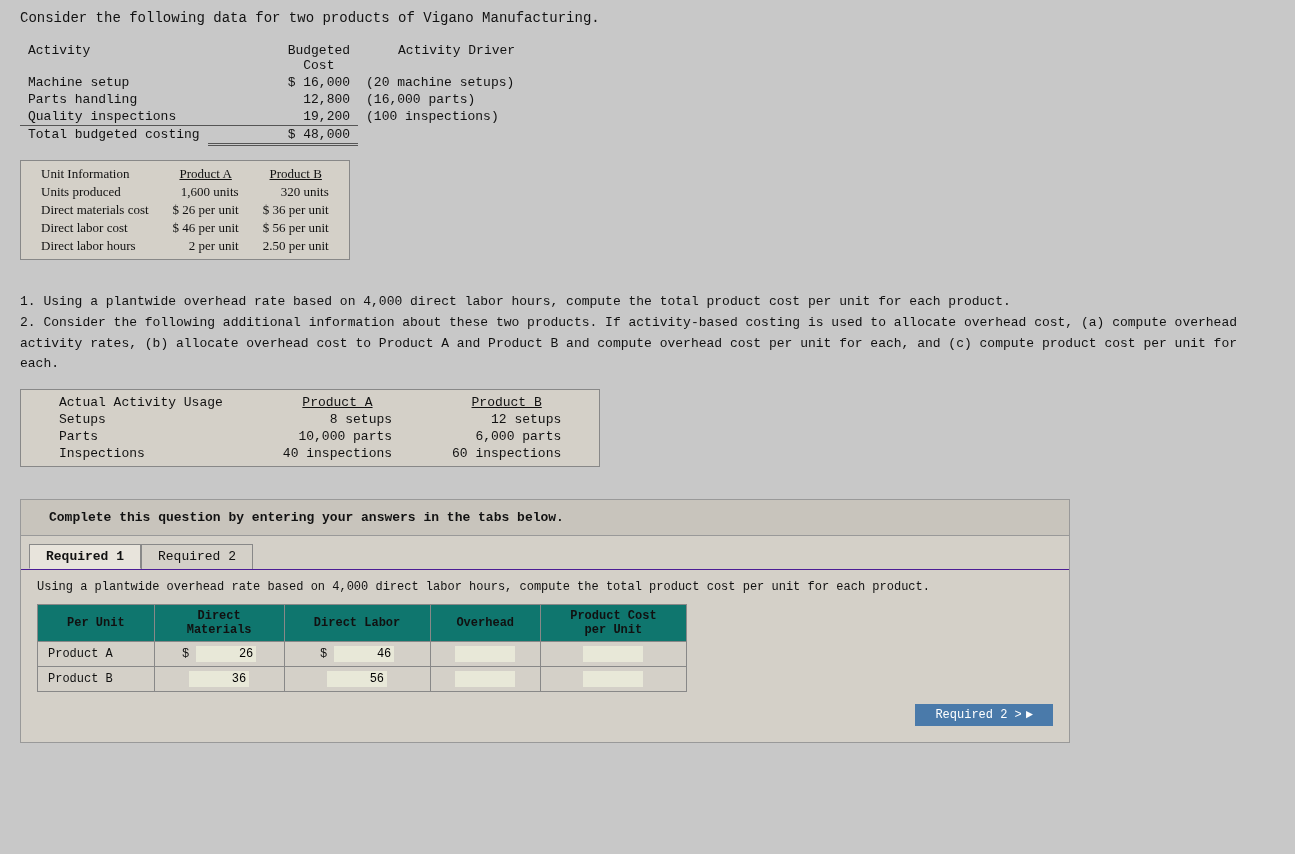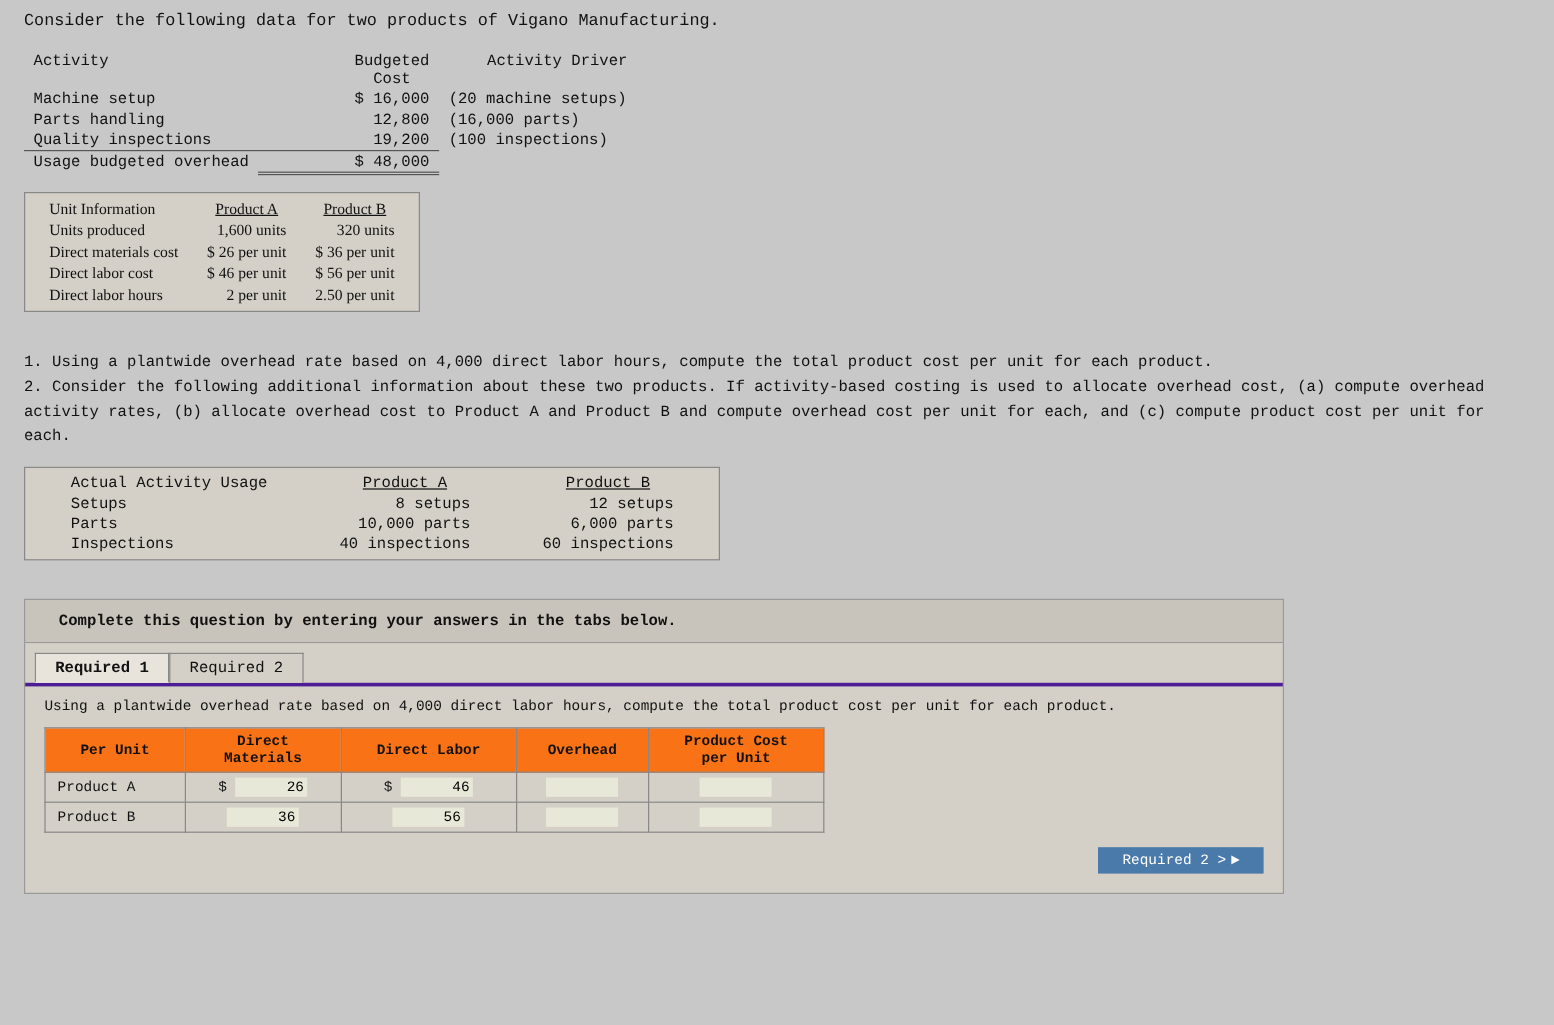--- a/index.html
+++ b/index.html
@@ -78,39 +78,39 @@
       font-size: 13px;
       font-family: 'Courier New', Courier, monospace;
     }
     .tab.active {
       background: #e8e4dc;
       border-bottom: 1px solid #e8e4dc;
       font-weight: bold;
     }
     .tab-content {
       padding: 10px 16px 16px 16px;
-      border-top: 3px solid #4c1d95;
+      border-top: 1px solid #4c1d95;
     }
     .tab-description {
       font-size: 12px;
       margin-bottom: 10px;
     }
     .answer-table {
       border-collapse: collapse;
       width: 650px;
     }
     .answer-table th, .answer-table td {
       border: 1px solid #888;
       padding: 4px 10px;
       text-align: center;
       font-size: 12px;
       font-family: 'Courier New', Courier, monospace;
     }
     .answer-table th {
-      background: #f97316;
+      background: #0f766e;
       font-weight: bold;
     }
     .answer-table td.left { text-align: left; }
     .answer-table input {
       border: none;
       background: #e8e8d8;
       width: 60px;
       font-family: 'Courier New', Courier, monospace;
       font-size: 12px;
       text-align: right;
@@ -163,21 +163,21 @@
         <td>Parts handling</td>
         <td style="text-align:right;">12,800</td>
         <td>(16,000 parts)</td>
       </tr>
       <tr>
         <td class="bordered-bottom">Quality inspections</td>
         <td class="bordered-bottom" style="text-align:right;">19,200</td>
         <td>(100 inspections)</td>
       </tr>
       <tr>
-        <td>Usage budgeted overhead</td>
+        <td>Total budgeted costing</td>
         <td class="double-bordered" style="text-align:right;">$ 48,000</td>
         <td></td>
       </tr>
     </tbody>
       </table>
   </div>
 
   <div class="section">
     <div class="unit-info-box">
       <table>

